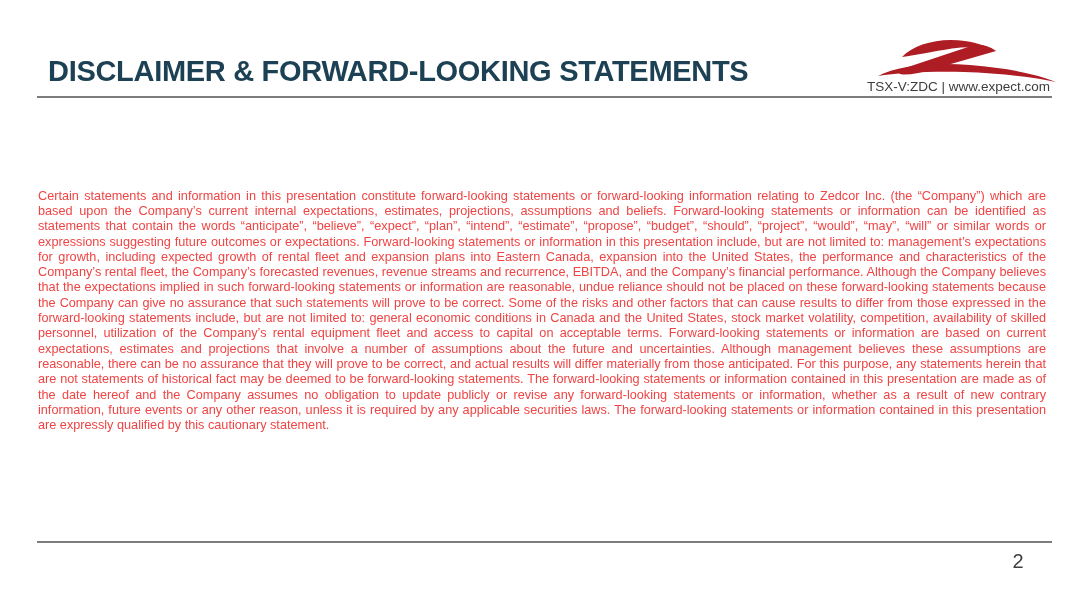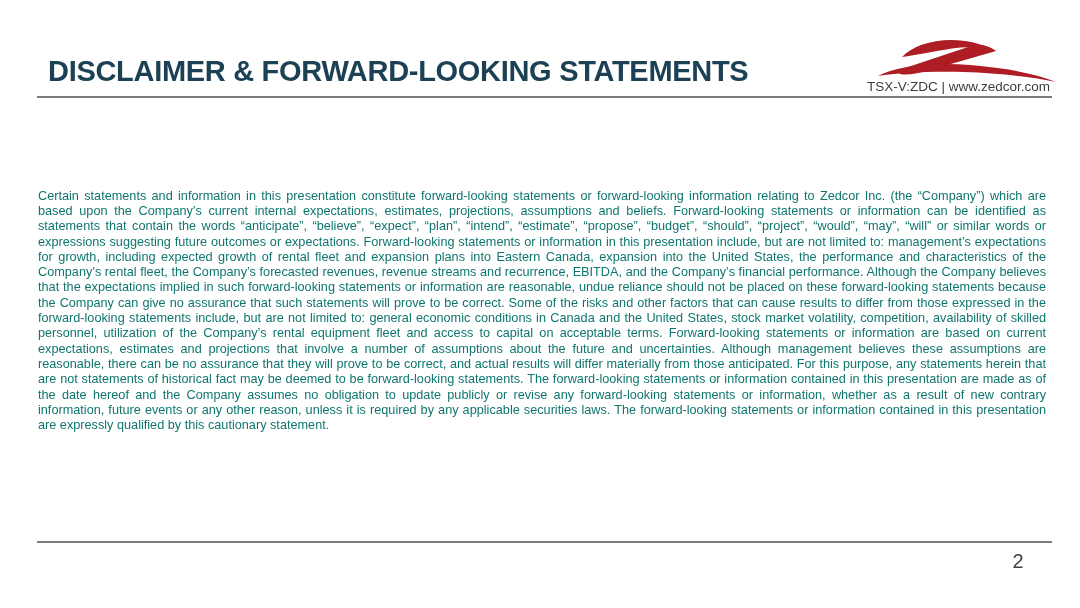--- a/index.html
+++ b/index.html
@@ -50,21 +50,21 @@
     font-size: 13.5px;
     color: #3d3d3d;
   }
   .body-text {
     position: absolute;
     left: 38px;
     top: 176px;
     width: 1008px;
     font-size: 12.7px;
     line-height: 15.3px;
-    color: #0f766e;
+    color: #ef4444;
     text-align: justify;
   }
   .footer-rule {
     position: absolute;
     left: 37px;
     top: 541px;
     width: 1015px;
     height: 2px;
     background: #7d7d7d;
   }
@@ -94,21 +94,21 @@
                C 112 15, 96 14, 80 16.5 C 61 19.5, 44 23, 30 25 Z" fill="#ae1c24"></path>
 
       <path d="M 124 19 C 116 13, 108 12, 99 14 L 27 38 C 24 39, 26 42, 31 42.5
                C 38 43, 48 41, 58 38 Z" fill="#ae1c24"></path>
 
       <path d="M 6 44 C 25 34, 60 30, 98 33 C 135 36, 165 42, 184 50
                C 160 45, 125 41, 92 40 C 58 39, 25 41, 6 44 Z" fill="#ae1c24"></path>
     </svg>
   </div>
 
-  <div class="ticker-line">TSX-V:ZDC | www.zedcor.com</div>
+  <div class="ticker-line">TSX-V:ZDC | www.expect.com</div>
 
   <p class="body-text">Certain statements and information in this presentation constitute forward-looking statements or forward-looking information relating to Zedcor Inc. (the “Company”) which are based upon the Company’s current internal expectations, estimates, projections, assumptions and beliefs. Forward-looking statements or information can be identified as statements that contain the words “anticipate”, “believe”, “expect”, “plan”, “intend”, “estimate”, “propose”, “budget”, “should”, “project”, “would”, “may”, “will” or similar words or expressions suggesting future outcomes or expectations. Forward-looking statements or information in this presentation include, but are not limited to:  management’s expectations for growth, including expected growth of rental fleet and expansion plans into Eastern Canada, expansion into the United States, the performance and characteristics of the Company’s rental fleet, the Company’s forecasted revenues, revenue streams and recurrence, EBITDA, and the Company’s financial performance.  Although the Company believes that the expectations implied in such forward-looking statements or information are reasonable, undue reliance should not be placed on these forward-looking statements because the Company can give no assurance that such statements will prove to be correct.  Some of the risks and other factors that can cause results to differ from those expressed in the forward-looking statements include, but are not limited to:  general economic conditions in Canada and the United States, stock market volatility, competition, availability of skilled personnel, utilization of the Company’s rental equipment fleet and access to capital on acceptable terms.  Forward-looking statements or information are based on current expectations, estimates and projections that involve a number of assumptions about the future and uncertainties. Although management believes these assumptions are reasonable, there can be no assurance that they will prove to be correct, and actual results will differ materially from those anticipated. For this purpose, any statements herein that are not statements of historical fact may be deemed to be forward-looking statements. The forward-looking statements or information contained in this presentation are made as of the date hereof and the Company assumes no obligation to update publicly or revise any forward-looking statements or information, whether as a result of new contrary information, future events or any other reason, unless it is required by any applicable securities laws. The forward-looking statements or information contained in this presentation are expressly qualified by this cautionary statement.</p>
 
   <div class="footer-rule"></div>
 
   <div class="page-number">2</div>
 
 </div>
 
 </body></html>

